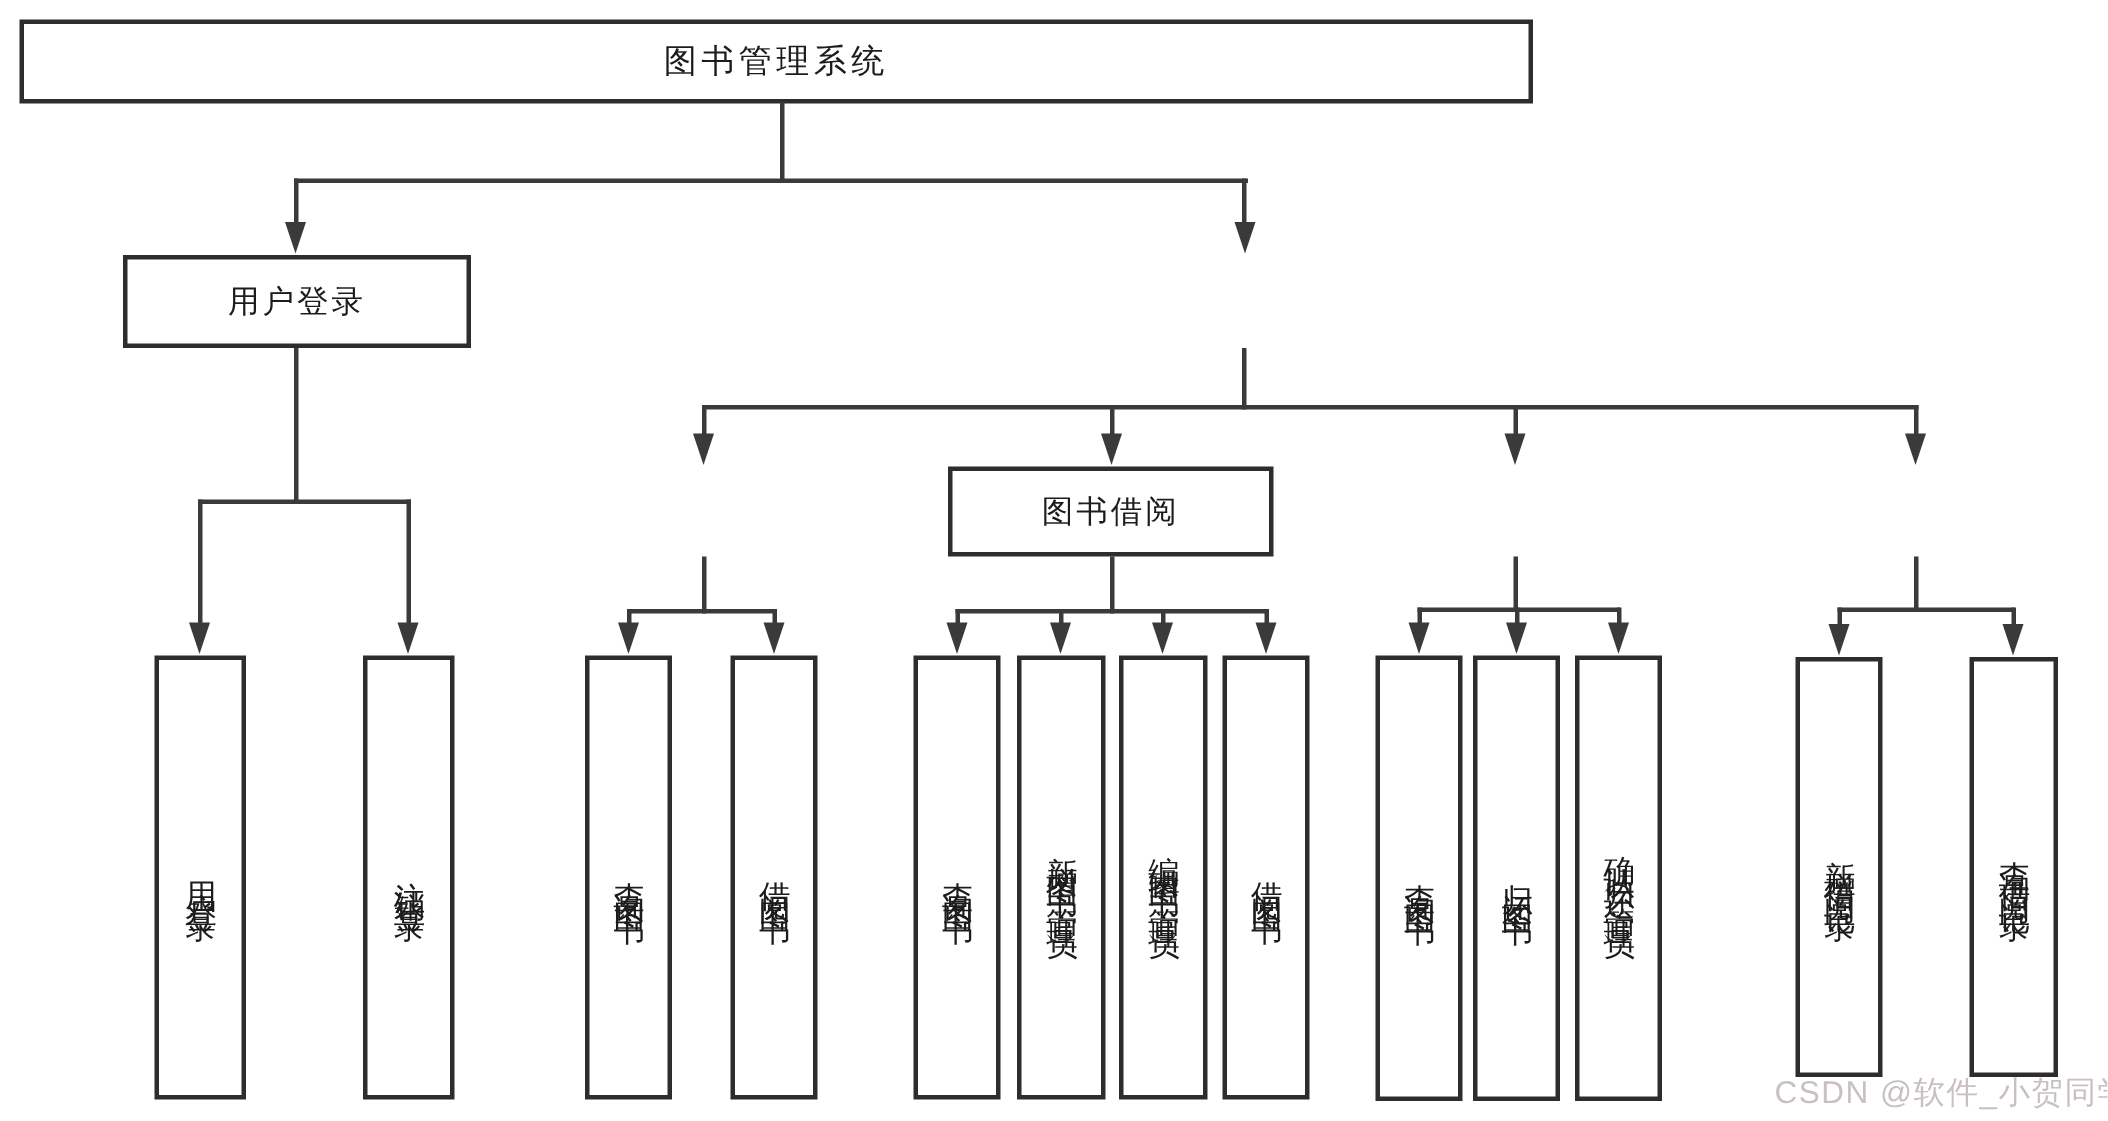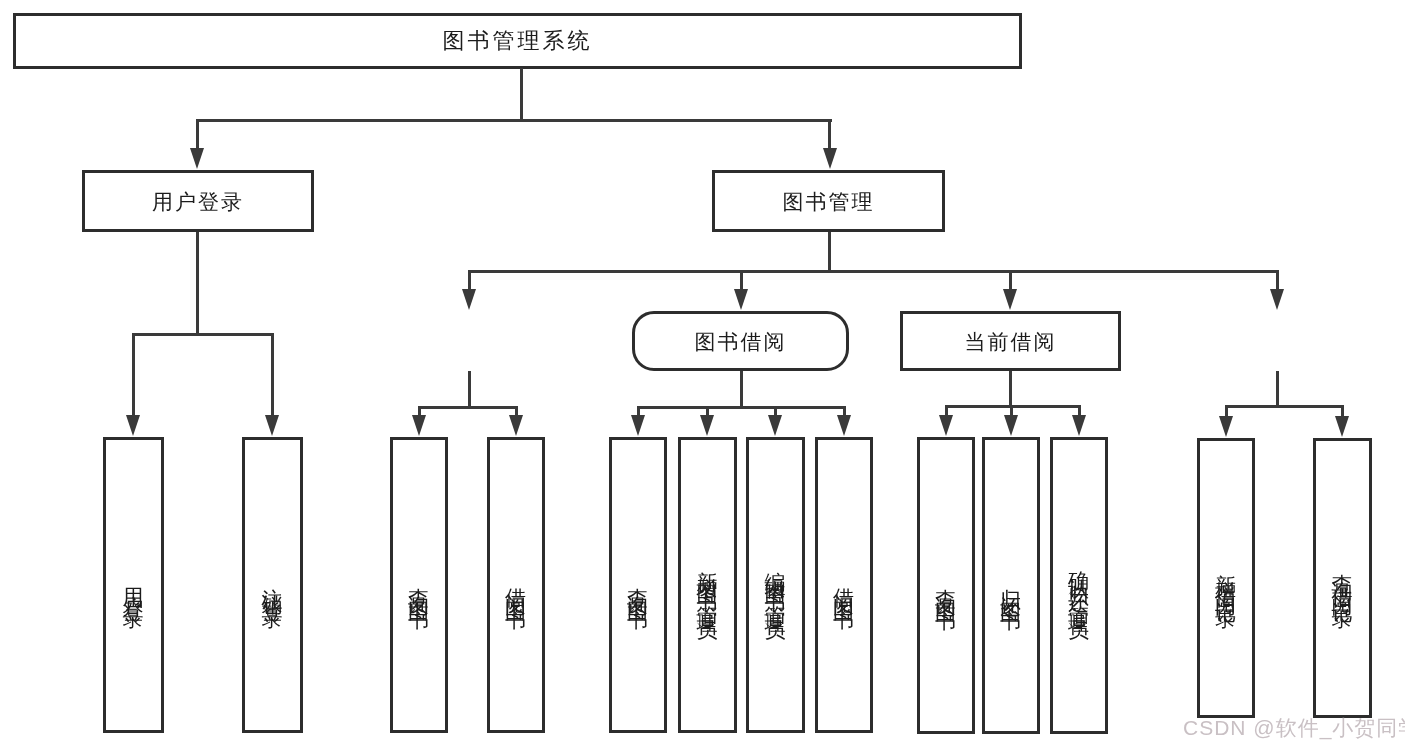--- a/index.html
+++ b/index.html
@@ -52,21 +52,20 @@
   <div class="box h root" style="left:13px;top:13px;width:1009px;height:56px;">图书管理系统</div>
 
   <div class="vline" style="left:520px;top:68px;height:53px;"></div>
   <div class="hline" style="left:196px;top:119px;width:636px;"></div>
   <div class="vline" style="left:196px;top:119px;height:32px;"></div>
   <div class="arrow" style="left:190px;top:148px;"></div>
   <div class="vline" style="left:828px;top:119px;height:32px;"></div>
   <div class="arrow" style="left:823px;top:148px;"></div>
 
   <div class="box h" style="left:82px;top:170px;width:232px;height:62px;">用户登录</div>
-  <div class="box h" style="left:712px;top:170px;width:233px;height:62px;">图书管理</div>
 
   <div class="vline" style="left:196px;top:232px;height:103px;"></div>
   <div class="hline" style="left:132px;top:333px;width:142px;"></div>
   <div class="vline" style="left:132px;top:333px;height:84px;"></div>
   <div class="arrow" style="left:126px;top:415px;"></div>
   <div class="vline" style="left:271px;top:333px;height:84px;"></div>
   <div class="arrow" style="left:265px;top:415px;"></div>
 
   <div class="box v" style="left:103px;top:437px;width:61px;height:296px;">用户登录</div>
   <div class="box v" style="left:242px;top:437px;width:61px;height:296px;">注销登录</div>
@@ -75,22 +74,21 @@
   <div class="hline" style="left:468px;top:270px;width:811px;"></div>
   <div class="vline" style="left:468px;top:270px;height:25px;"></div>
   <div class="arrow" style="left:462px;top:289px;"></div>
   <div class="vline" style="left:740px;top:270px;height:25px;"></div>
   <div class="arrow" style="left:734px;top:289px;"></div>
   <div class="vline" style="left:1009px;top:270px;height:25px;"></div>
   <div class="arrow" style="left:1003px;top:289px;"></div>
   <div class="vline" style="left:1276px;top:270px;height:25px;"></div>
   <div class="arrow" style="left:1270px;top:289px;"></div>
 
-  <div class="box h" style="left:632px;top:311px;width:217px;height:60px;border-radius:22px;">图书借阅</div>
-  <div class="box h" style="left:900px;top:311px;width:221px;height:60px;">当前借阅</div>
+  <div class="box h" style="left:632px;top:311px;width:217px;height:60px;">图书借阅</div>
 
   <div class="vline" style="left:468px;top:371px;height:38px;"></div>
   <div class="hline" style="left:418px;top:406px;width:100px;"></div>
   <div class="vline" style="left:418px;top:406px;height:12px;"></div>
   <div class="arrow" style="left:412px;top:415px;"></div>
   <div class="vline" style="left:515px;top:406px;height:12px;"></div>
   <div class="arrow" style="left:509px;top:415px;"></div>
 
   <div class="box v" style="left:390px;top:437px;width:58px;height:296px;">查询图书</div>
   <div class="box v" style="left:487px;top:437px;width:58px;height:296px;">借阅图书</div>

